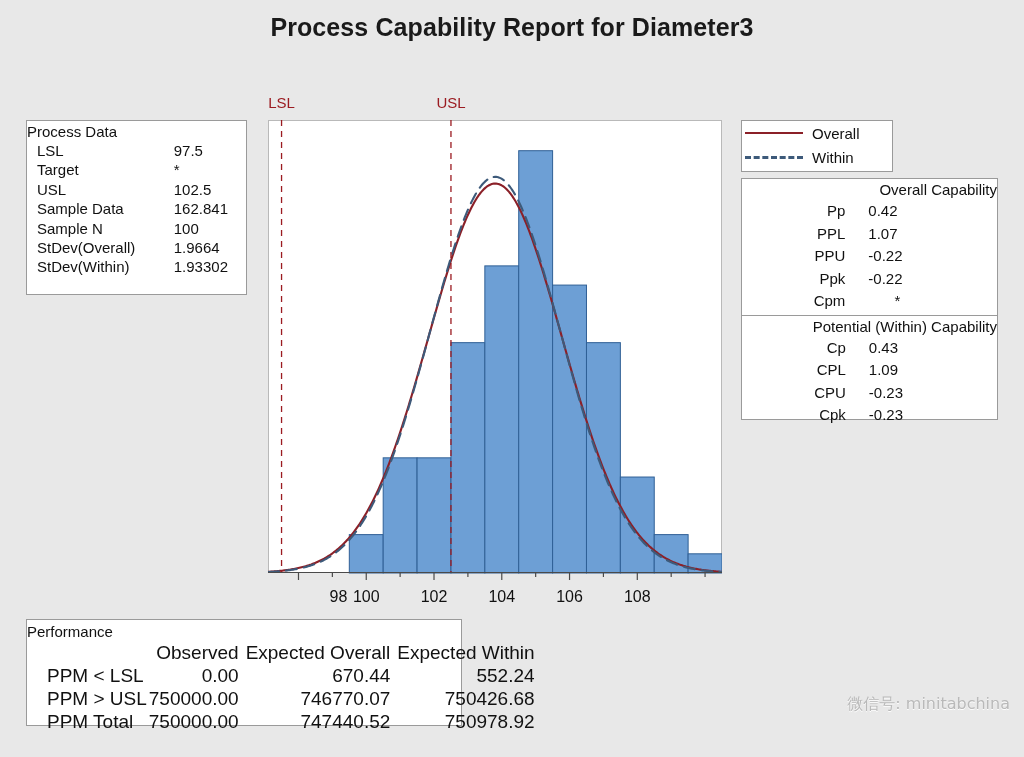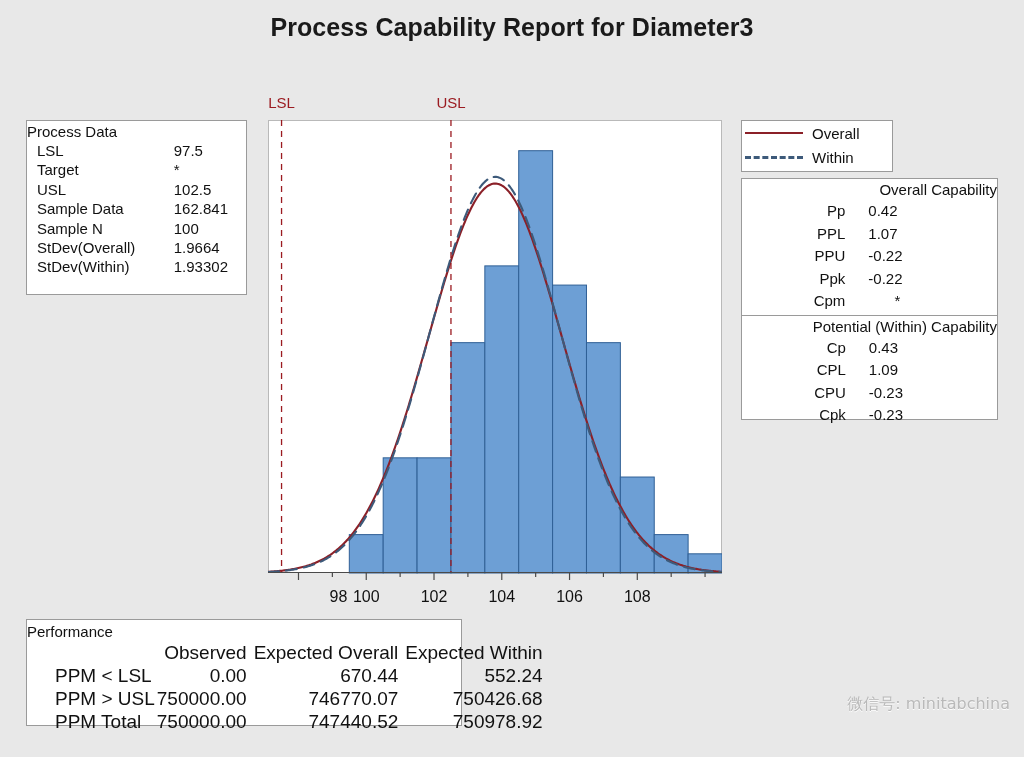--- a/index.html
+++ b/index.html
@@ -68,21 +68,21 @@
 
   
   #performance{left:26px;top:619px;width:436px;height:107px;}
   #performance .box-title{font-size:15px;padding-top:3px;}
   table.perf{border-collapse:collapse;width:100%;}
   table.perf td,table.perf th{
     font-size:19px;line-height:21px;font-weight:normal;white-space:nowrap;
   }
   table.perf th.c{text-align:right;padding-right:6px;}
   table.perf th.blank{width:118px;}
-  table.perf td.rowhead{text-align:left;padding-left:28px;}
+  table.perf td.rowhead{text-align:left;padding-left:20px;}
   table.perf td.num{text-align:right;padding-right:6px;}
 
   
   #plot-wrap{position:absolute;left:268px;top:120px;width:454px;height:453px;}
   #plot-area{
     position:absolute;left:0;top:0;width:454px;height:453px;
     background:#fff;border:1px solid #b9b9b9;box-sizing:border-box;
   }
   #plot-svg{position:absolute;left:0;top:0;}
   .spec-label{

